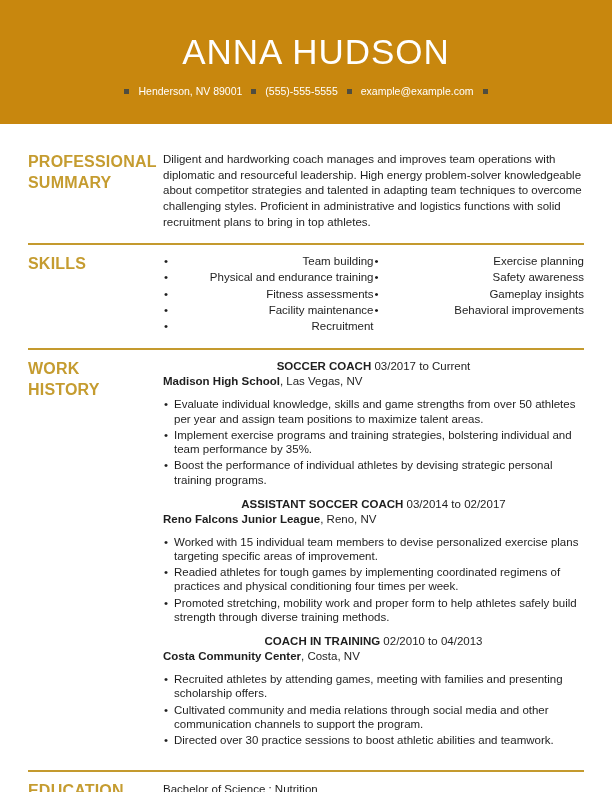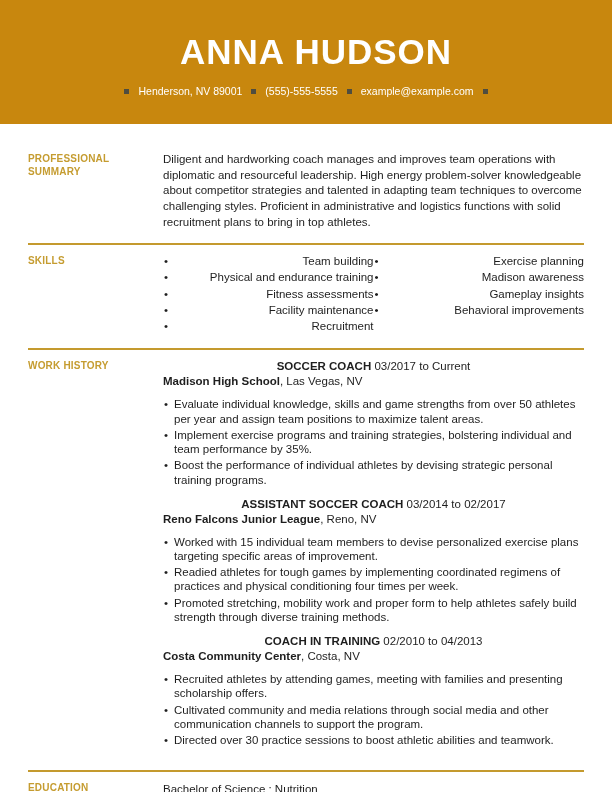--- a/index.html
+++ b/index.html
@@ -9,32 +9,32 @@
     width: 612px; height: 792px; margin: 0 auto; background: #ffffff;
     overflow: hidden; position: relative;
   }
   
   .band {
     height: 124px; background: #C8870E;
     display: flex; flex-direction: column; align-items: center;
   }
   .name {
     margin-top: 33px; color: #ffffff; font-size: 35px; line-height: 37px;
-    font-weight: 700; letter-spacing: 1px; white-space: nowrap; margin-left: 20px;
+    font-weight: 400; letter-spacing: 1px; white-space: nowrap; margin-left: 20px;
   }
   .contact {
     margin-top: 15px; display: flex; align-items: center; gap: 9px;
     color: #ffffff; font-size: 10.5px;
   }
   .sq { width: 5px; height: 5px; background: #4F4D3F; display: inline-block; flex-shrink: 0; }
   
   .content { padding: 28px 28px 0 28px; }
   .section { display: flex; align-items: flex-start; }
   .sec-h {
-    width: 135px; flex-shrink: 0; color: #C59C30; font-size: 10px;
+    width: 135px; flex-shrink: 0; color: #C59C30; font-size: 16px;
     font-weight: 700; letter-spacing: 0.2px; line-height: 1.3; padding-right: 10px;
   }
   .sec-b { flex: 1; font-size: 11.5px; line-height: 1.36; }
   .divider { border-top: 2px solid #C49A2E; margin: 13px 0 9px 0; }
   .summary-text { margin: 0; }
   
   .skills-cols { display: flex; }
   .skills-cols ul { flex: 0 0 50%; text-align: right; }
   .blist { list-style: none; }
   .blist li { position: relative; padding-left: 11px; line-height: 1.24; margin-bottom: 2px; }
@@ -82,21 +82,21 @@
       <div class="sec-b skills-cols">
         <ul class="blist">
           <li>Team building</li>
           <li>Physical and endurance training</li>
           <li>Fitness assessments</li>
           <li>Facility maintenance</li>
           <li>Recruitment</li>
         </ul>
         <ul class="blist">
           <li>Exercise planning</li>
-          <li>Madison awareness</li>
+          <li>Safety awareness</li>
           <li>Gameplay insights</li>
           <li>Behavioral improvements</li>
         </ul>
       </div>
     </section>
 
     <div class="divider"></div>
 
     <section class="section">
       <h2 class="sec-h">WORK HISTORY</h2>

